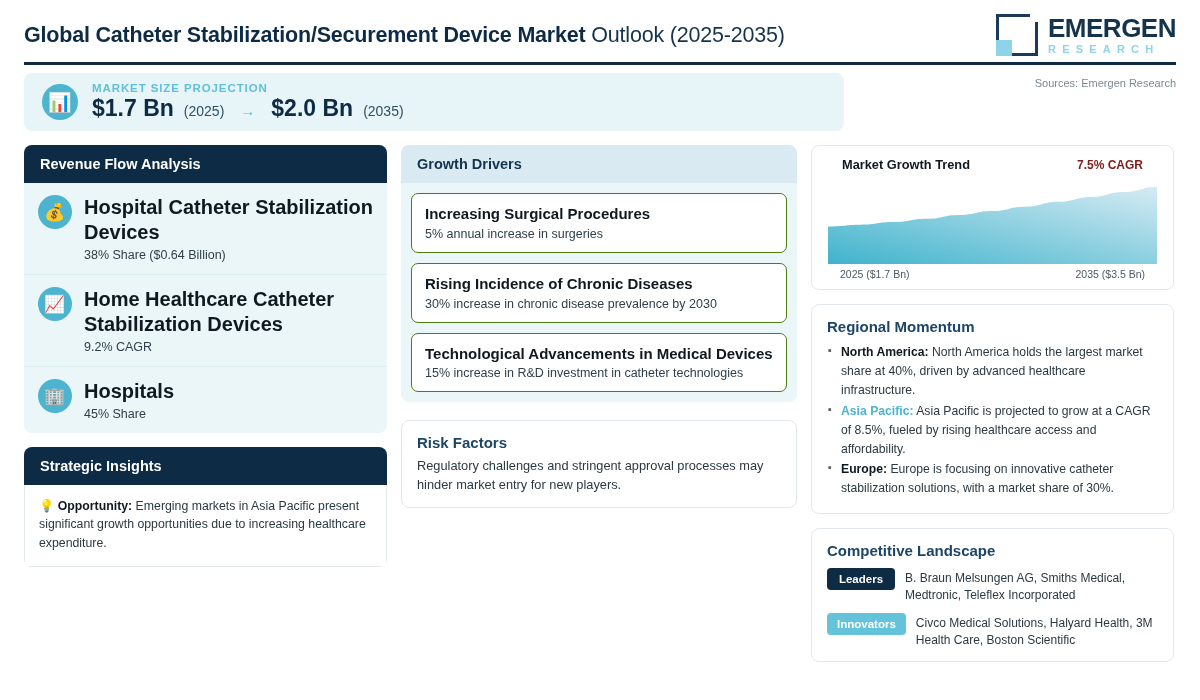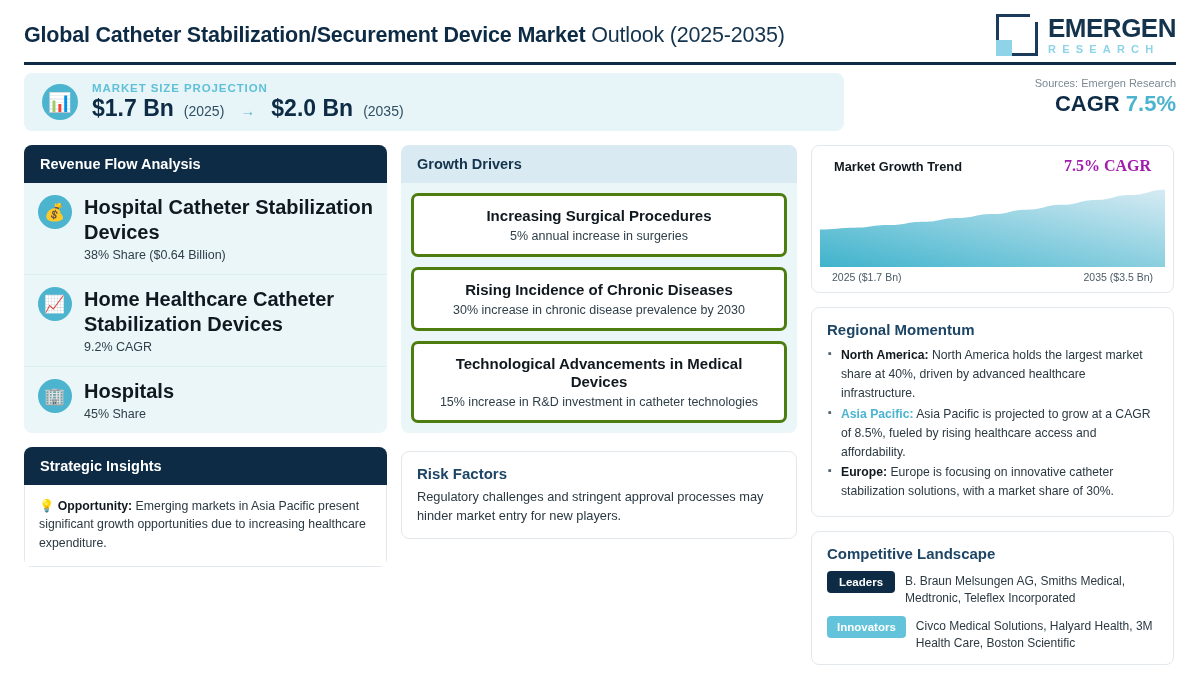--- a/index.html
+++ b/index.html
@@ -81,42 +81,42 @@
 
   
   .insights { padding: 12px 14px 14px; }
   .insight { font-size: 12.3px; line-height: 1.5; color: #2b3942; margin-bottom: 10px; }
   .insight:last-child { margin-bottom: 0; }
   .insight b { color: #101820; }
 
   
   .drivers { padding: 10px; }
   .driver {
-    background: #ffffff; border: 3px solid #4d7c0f; border-radius: 7px;
-    padding: 11px 13px; margin-bottom: 10px; text-align: center;
+    background: #ffffff; border: 1px solid #4d7c0f; border-radius: 7px;
+    padding: 11px 13px; margin-bottom: 10px;
   }
   .driver:last-child { margin-bottom: 0; }
   .driver-title { font-size: 15px; font-weight: bold; color: #101820; line-height: 1.25; }
   .driver-sub { font-size: 12.5px; color: #30404a; margin-top: 3px; }
 
   .plain-card {
     background: #ffffff; border: 1px solid #e3e8ec; border-radius: 8px;
     padding: 13px 15px; margin-bottom: 14px;
   }
   .card-title { font-size: 15px; font-weight: bold; color: #1d4566; }
   .risk-text { font-size: 12.8px; color: #2b3942; line-height: 1.45; margin-top: 6px; }
 
   
   .chart-card {
     background: #ffffff; border: 1px solid #e3e8ec; border-radius: 8px;
-    padding: 11px 8px 0; margin-bottom: 14px; overflow: hidden;
+    padding: 11px 16px 0; margin-bottom: 14px; overflow: hidden;
   }
   .chart-head { display: flex; justify-content: space-between; align-items: baseline; padding: 0 14px 6px; }
   .chart-title { font-size: 12.8px; font-weight: bold; color: #101820; }
-  .chart-cagr { font-size: 16px; font-weight: bold; color: #a21caf; font-family: Liberation Serif, serif; }
+  .chart-cagr { font-size: 12px; font-weight: bold; color: #7f1d1d; }
   .chart-area { position: relative; height: 86px; }
   .chart-area svg { display: block; width: 100%; height: 100%; }
   .chart-foot { display: flex; justify-content: space-between; padding: 4px 12px 9px; font-size: 10.5px; color: #4a5a64; }
 
   
   .region-list { list-style: none; margin-top: 8px; }
   .region-list li { position: relative; padding-left: 14px; font-size: 12.2px; line-height: 1.55; color: #2b3942; margin-bottom: 2px; }
   .region-list li::before { content: "\25AA"; position: absolute; left: 1px; top: -1px; color: #55616a; font-size: 11px; }
   .region-name { font-weight: bold; color: #101820; }
   .region-name.accent { color: #4cb4cf; }
@@ -163,24 +163,20 @@
           <span class="bn-big">$1.7 Bn</span>
           <span class="bn-year">(2025)</span>
           <span class="bn-arrow">→</span>
           <span class="bn-big">$2.0 Bn</span>
           <span class="bn-year">(2035)</span>
         </div>
       </div>
     </div>
     <div class="sources-block">
       <div class="sources">Sources: Emergen Research</div>
-      <div class="cagr">
-        <span>CAGR</span>
-        <span class="val">7.5%</span>
-      </div>
     </div>
   </div>
 
   <div class="cols">
 
     <div class="col-left">
       <div class="panel">
         <div class="panel-head-dark">Revenue Flow Analysis</div>
         <div class="panel-body-tint">
           <div class="rev-row">

